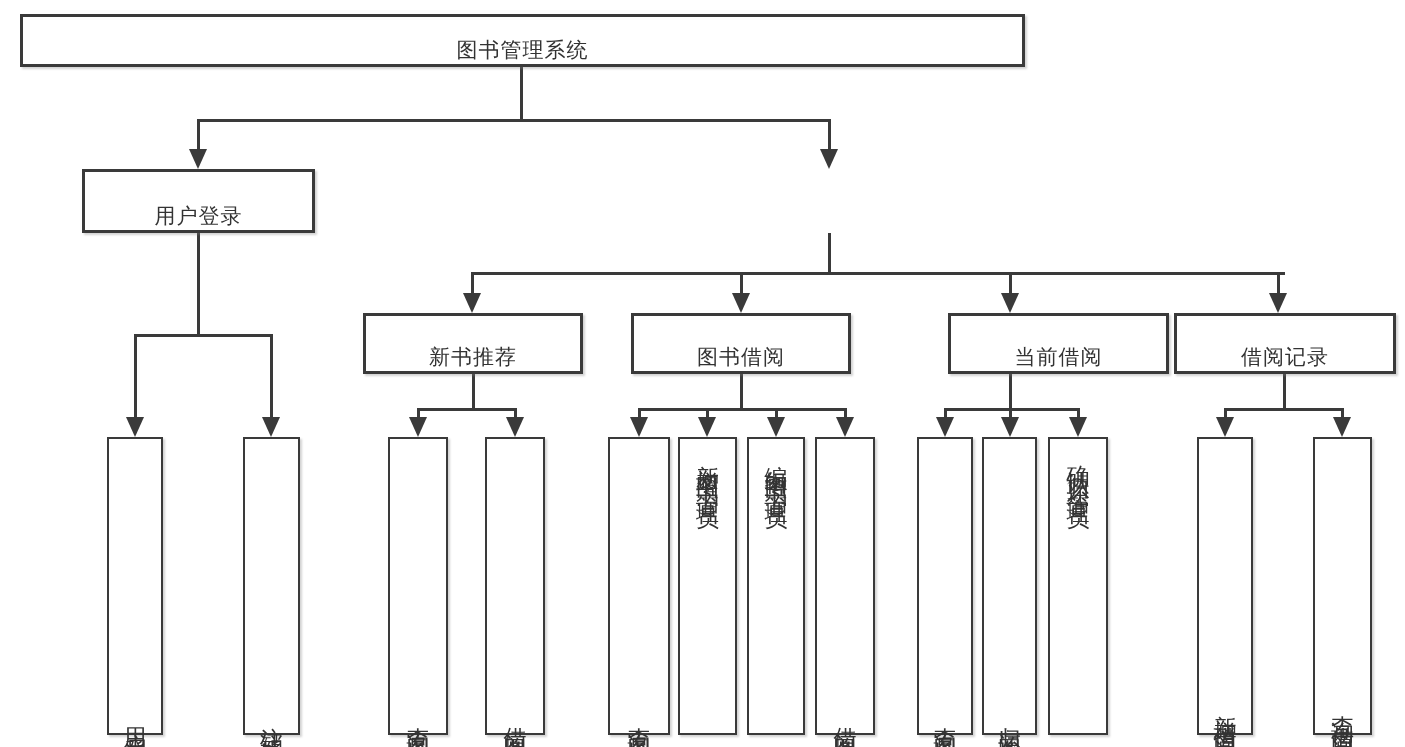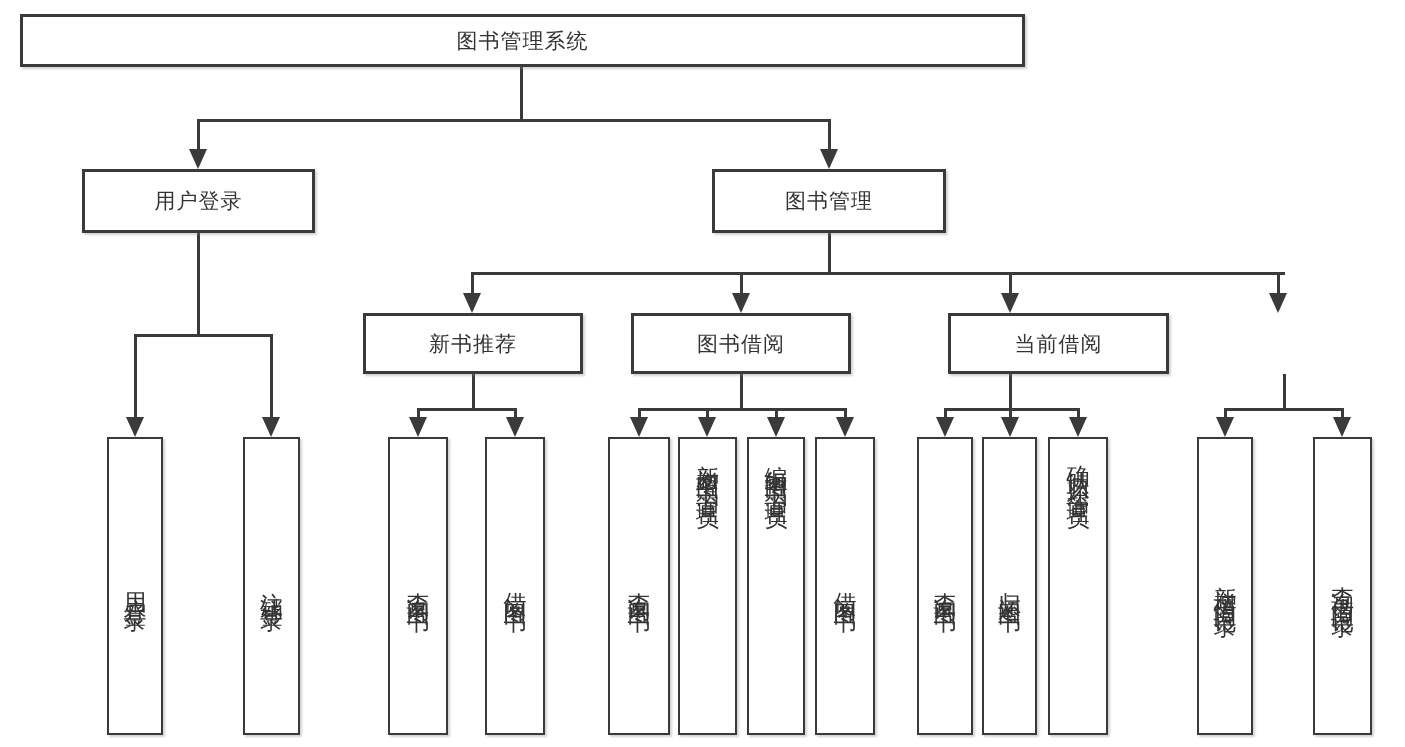--- a/index.html
+++ b/index.html
@@ -12,21 +12,21 @@
     color: #333333;
     overflow: hidden;
   }
   
   .box {
     position: absolute;
     box-sizing: border-box;
     background: #ffffff;
     border: 3px solid #3a3a3a;
     display: flex;
-    align-items: center;
+    align-items: flex-end;
     justify-content: center;
     font-size: 21px;
     letter-spacing: 1px;
     color: #333333;
     box-shadow: 2px 2px 2px rgba(130,130,130,0.35);
     z-index: 2;
   }
   .leaf {
     border-width: 2px;
     font-size: 23px;
@@ -74,23 +74,20 @@
   <div class="vline" style="left:520px; top:67px; height:53px;"></div>
   <div class="hline" style="left:197px; top:119px; width:633px;"></div>
   <div class="vline" style="left:197px; top:119px; height:33px;"></div>
   <div class="arrow" style="left:189px; top:149px;"></div>
   <div class="vline" style="left:828px; top:119px; height:33px;"></div>
   <div class="arrow" style="left:820px; top:149px;"></div>
 
   <div class="box" style="left:82px; top:169px; width:233px; height:64px;">
     <span>用户登录</span>
   </div>
-  <div class="box" style="left:712px; top:169px; width:234px; height:64px;">
-    <span>图书管理</span>
-  </div>
 
   <div class="vline" style="left:197px; top:233px; height:104px;"></div>
   <div class="hline" style="left:134px; top:334px; width:139px;"></div>
   <div class="vline" style="left:134px; top:334px; height:86px;"></div>
   <div class="arrow" style="left:126px; top:417px;"></div>
   <div class="vline" style="left:270px; top:334px; height:86px;"></div>
   <div class="arrow" style="left:262px; top:417px;"></div>
 
   <div class="vline" style="left:828px; top:233px; height:42px;"></div>
   <div class="hline" style="left:471px; top:272px; width:814px;"></div>
@@ -104,20 +101,23 @@
   <div class="arrow" style="left:1269px; top:293px;"></div>
 
   <div class="box" style="left:631px; top:313px; width:220px; height:61px;">
     <span>图书借阅</span>
   </div>
   <div class="box" style="left:363px; top:313px; width:220px; height:61px;">
     <span>新书推荐</span>
   </div>
   <div class="box" style="left:948px; top:313px; width:221px; height:61px;">
     <span>当前借阅</span>
+  </div>
+  <div class="box" style="left:1174px; top:313px; width:222px; height:61px;">
+    <span>借阅记录</span>
   </div>
 
   <div class="vline" style="left:472px; top:374px; height:37px;"></div>
   <div class="hline" style="left:417px; top:408px; width:100px;"></div>
   <div class="vline" style="left:417px; top:408px; height:12px;"></div>
   <div class="arrow" style="left:409px; top:417px;"></div>
   <div class="vline" style="left:514px; top:408px; height:12px;"></div>
   <div class="arrow" style="left:506px; top:417px;"></div>
 
   <div class="vline" style="left:740px; top:374px; height:37px;"></div>

